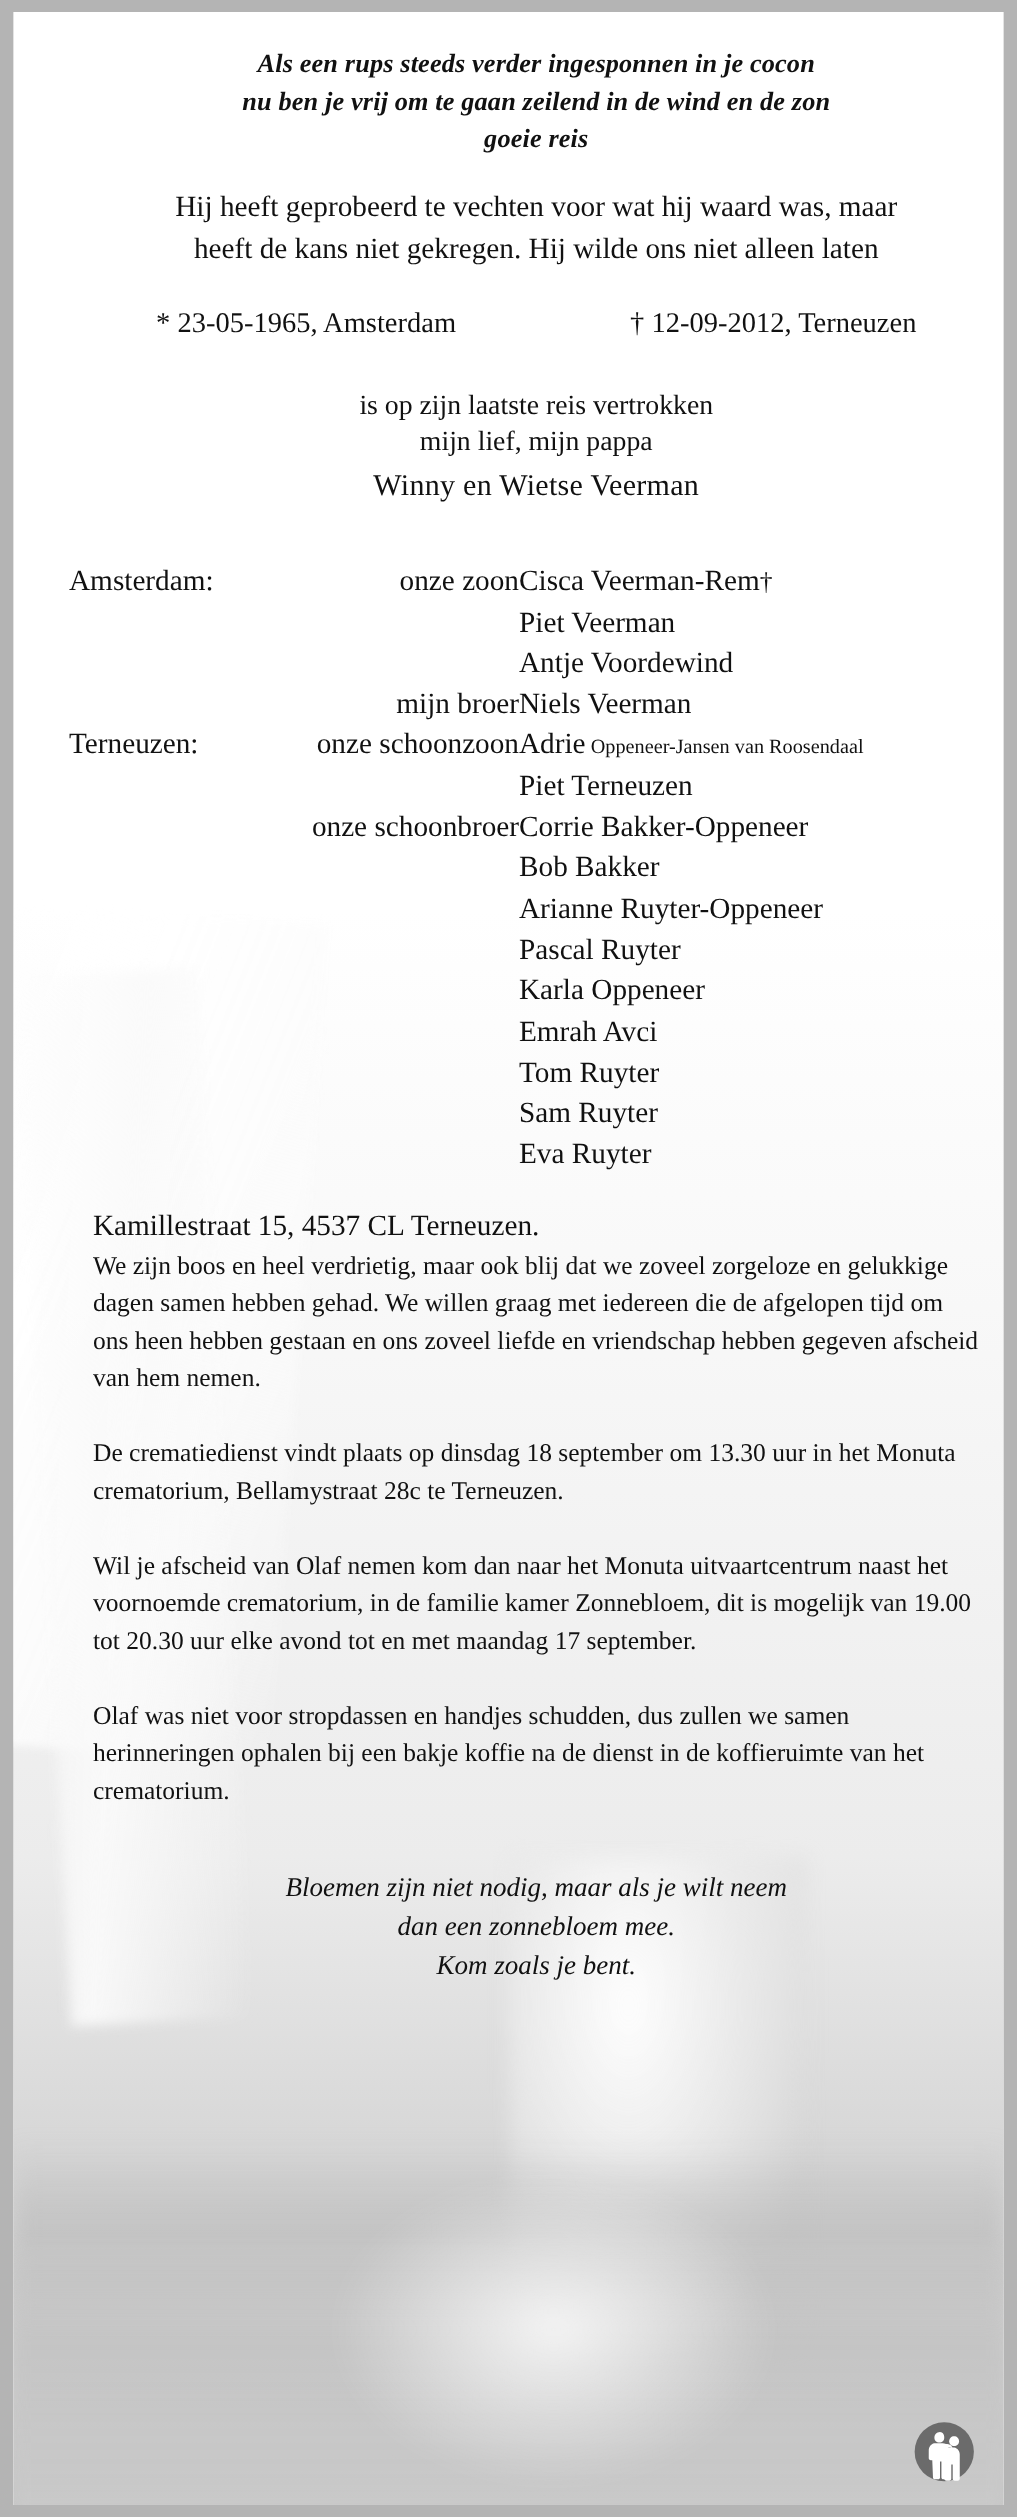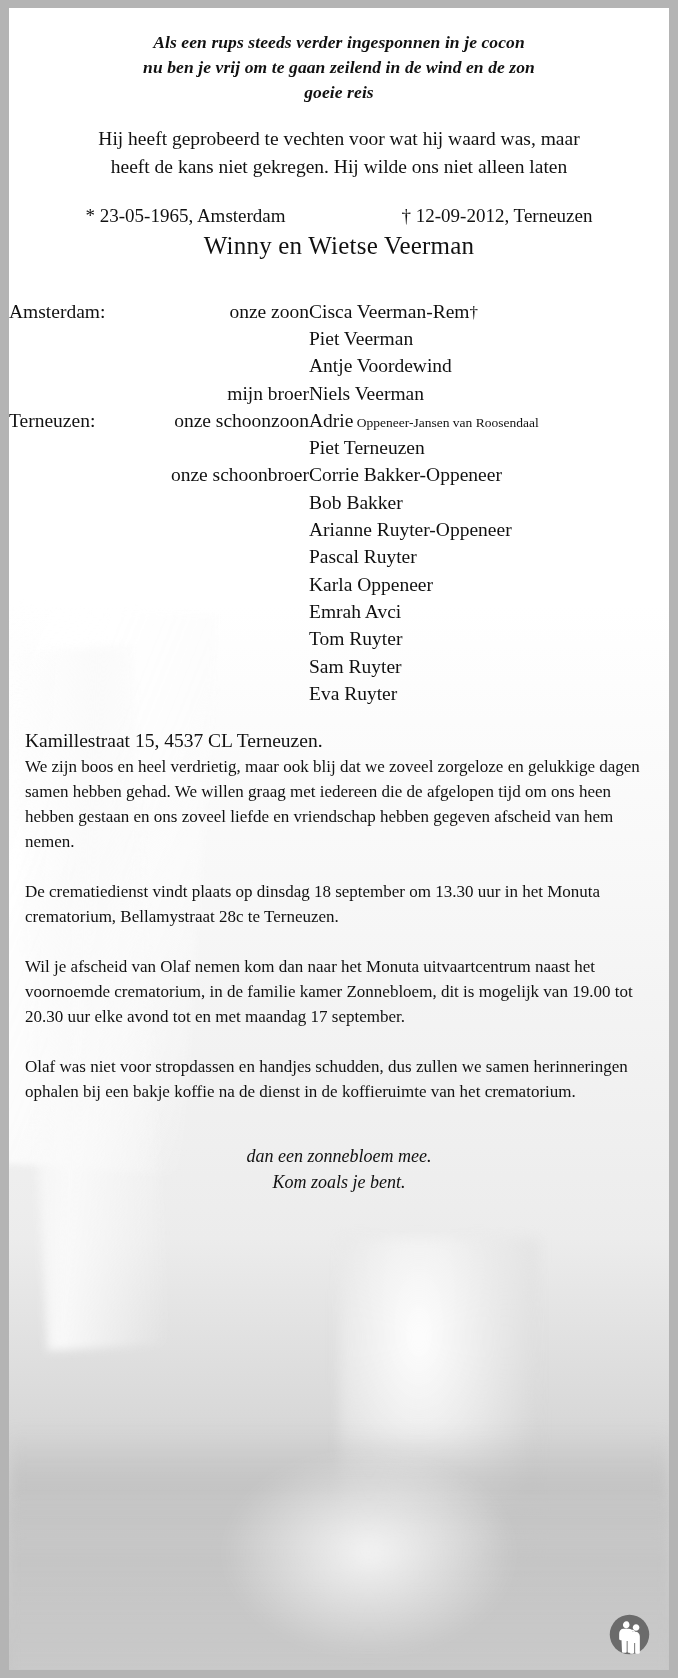--- a/index.html
+++ b/index.html
@@ -19,20 +19,21 @@
     font-family: "Liberation Serif", "DejaVu Serif", serif;
   }
   #card {
     position: relative;
     width: 100%;
     height: 100%;
     box-sizing: border-box;
     background: #ffffff;
     overflow: hidden;
     color: #111111;
+    padding-left: 37px;
   }
 
   
   #bg-photo {
     position: absolute;
     left: 0; top: 0; right: 0; bottom: 0;
     pointer-events: none;
     z-index: 0;
   }
   #bg-photo .sky {
@@ -139,21 +140,21 @@
   }
   .dates .born, .dates .died { white-space: nowrap; }
   .lines-center {
     text-align: center;
     font-size: 18.5px;
     line-height: 1.34;
     margin: 32px 0 0 0;
   }
   .survivors-title {
     text-align: center;
-    font-size: 25px;
+    font-size: 20px;
     margin: 5px 0 0 0;
     letter-spacing: .2px;
   }
 
   table.family {
     border-collapse: collapse;
     margin: 38px 0 0 0;
     width: 100%;
   }
   table.family td {
@@ -242,20 +243,24 @@
         <div>Hij heeft geprobeerd te vechten voor wat hij waard was, maar</div>
         <div>heeft de kans niet gekregen. Hij wilde ons niet alleen laten</div>
       </div>
 
 
       <div class="dates">
         <div class="born">* 23-05-1965, Amsterdam</div>
         <div class="died">† 12-09-2012, Terneuzen</div>
       </div>
 
+      <div class="lines-center">
+        <div>is op zijn laatste reis vertrokken</div>
+        <div>mijn lief,  mijn pappa</div>
+      </div>
 
       <div class="survivors-title">Winny en Wietse Veerman</div>
 
       <table class="family">
         <tbody id="family-body">
             <tr>
               <td class="place">Amsterdam:</td>
               <td class="relation">onze zoon</td>
               <td class="person"><span>Cisca Veerman-Rem</span><span class="dagger">†</span></td>
             </tr>
@@ -333,20 +338,21 @@
       </table>
 
       <div class="address">Kamillestraat 15, 4537 CL Terneuzen.</div>
 
       <div class="para">We zijn boos en heel verdrietig, maar ook blij dat we zoveel zorgeloze en gelukkige dagen samen hebben gehad. We willen graag met iedereen die de afgelopen tijd om ons heen hebben gestaan en ons zoveel liefde en vriendschap hebben gegeven afscheid van hem nemen.</div>
       <div class="para spaced">De crematiedienst vindt plaats op dinsdag 18 september om 13.30 uur in het Monuta crematorium, Bellamystraat 28c te Terneuzen.</div>
       <div class="para spaced">Wil je afscheid van Olaf nemen kom dan naar het Monuta uitvaartcentrum naast het voornoemde crematorium, in de familie kamer Zonnebloem, dit is mogelijk van 19.00 tot 20.30 uur elke avond tot en met maandag 17 september.</div>
       <div class="para spaced">Olaf was niet voor stropdassen en handjes schudden, dus zullen we samen herinneringen ophalen bij een bakje koffie na de dienst in de koffieruimte van het crematorium.</div>
 
       <div class="closing">
+        <div>Bloemen zijn niet nodig, maar als je wilt neem</div>
         <div>dan een zonnebloem mee.</div>
         <div>Kom zoals je bent.</div>
       </div>
 
     </div>
 
     <svg id="logo" viewBox="0 0 100 100">
       <circle cx="50" cy="50" r="42" fill="#6b6b6b"></circle>
       <path d="M44 22 c-5 0 -8 4 -8 8 c0 4 3 7 7 7 c4 0 7 -3 7 -7 c0 -4 -2 -8 -6 -8 z" fill="#ffffff"></path>
       <path d="M36 38 c-5 1 -8 5 -8 11 l0 10 c0 2 1 3 3 3 l2 0 l1 24 c0 2 1 3 3 3 l4 0 c2 0 3 -1 3 -3

